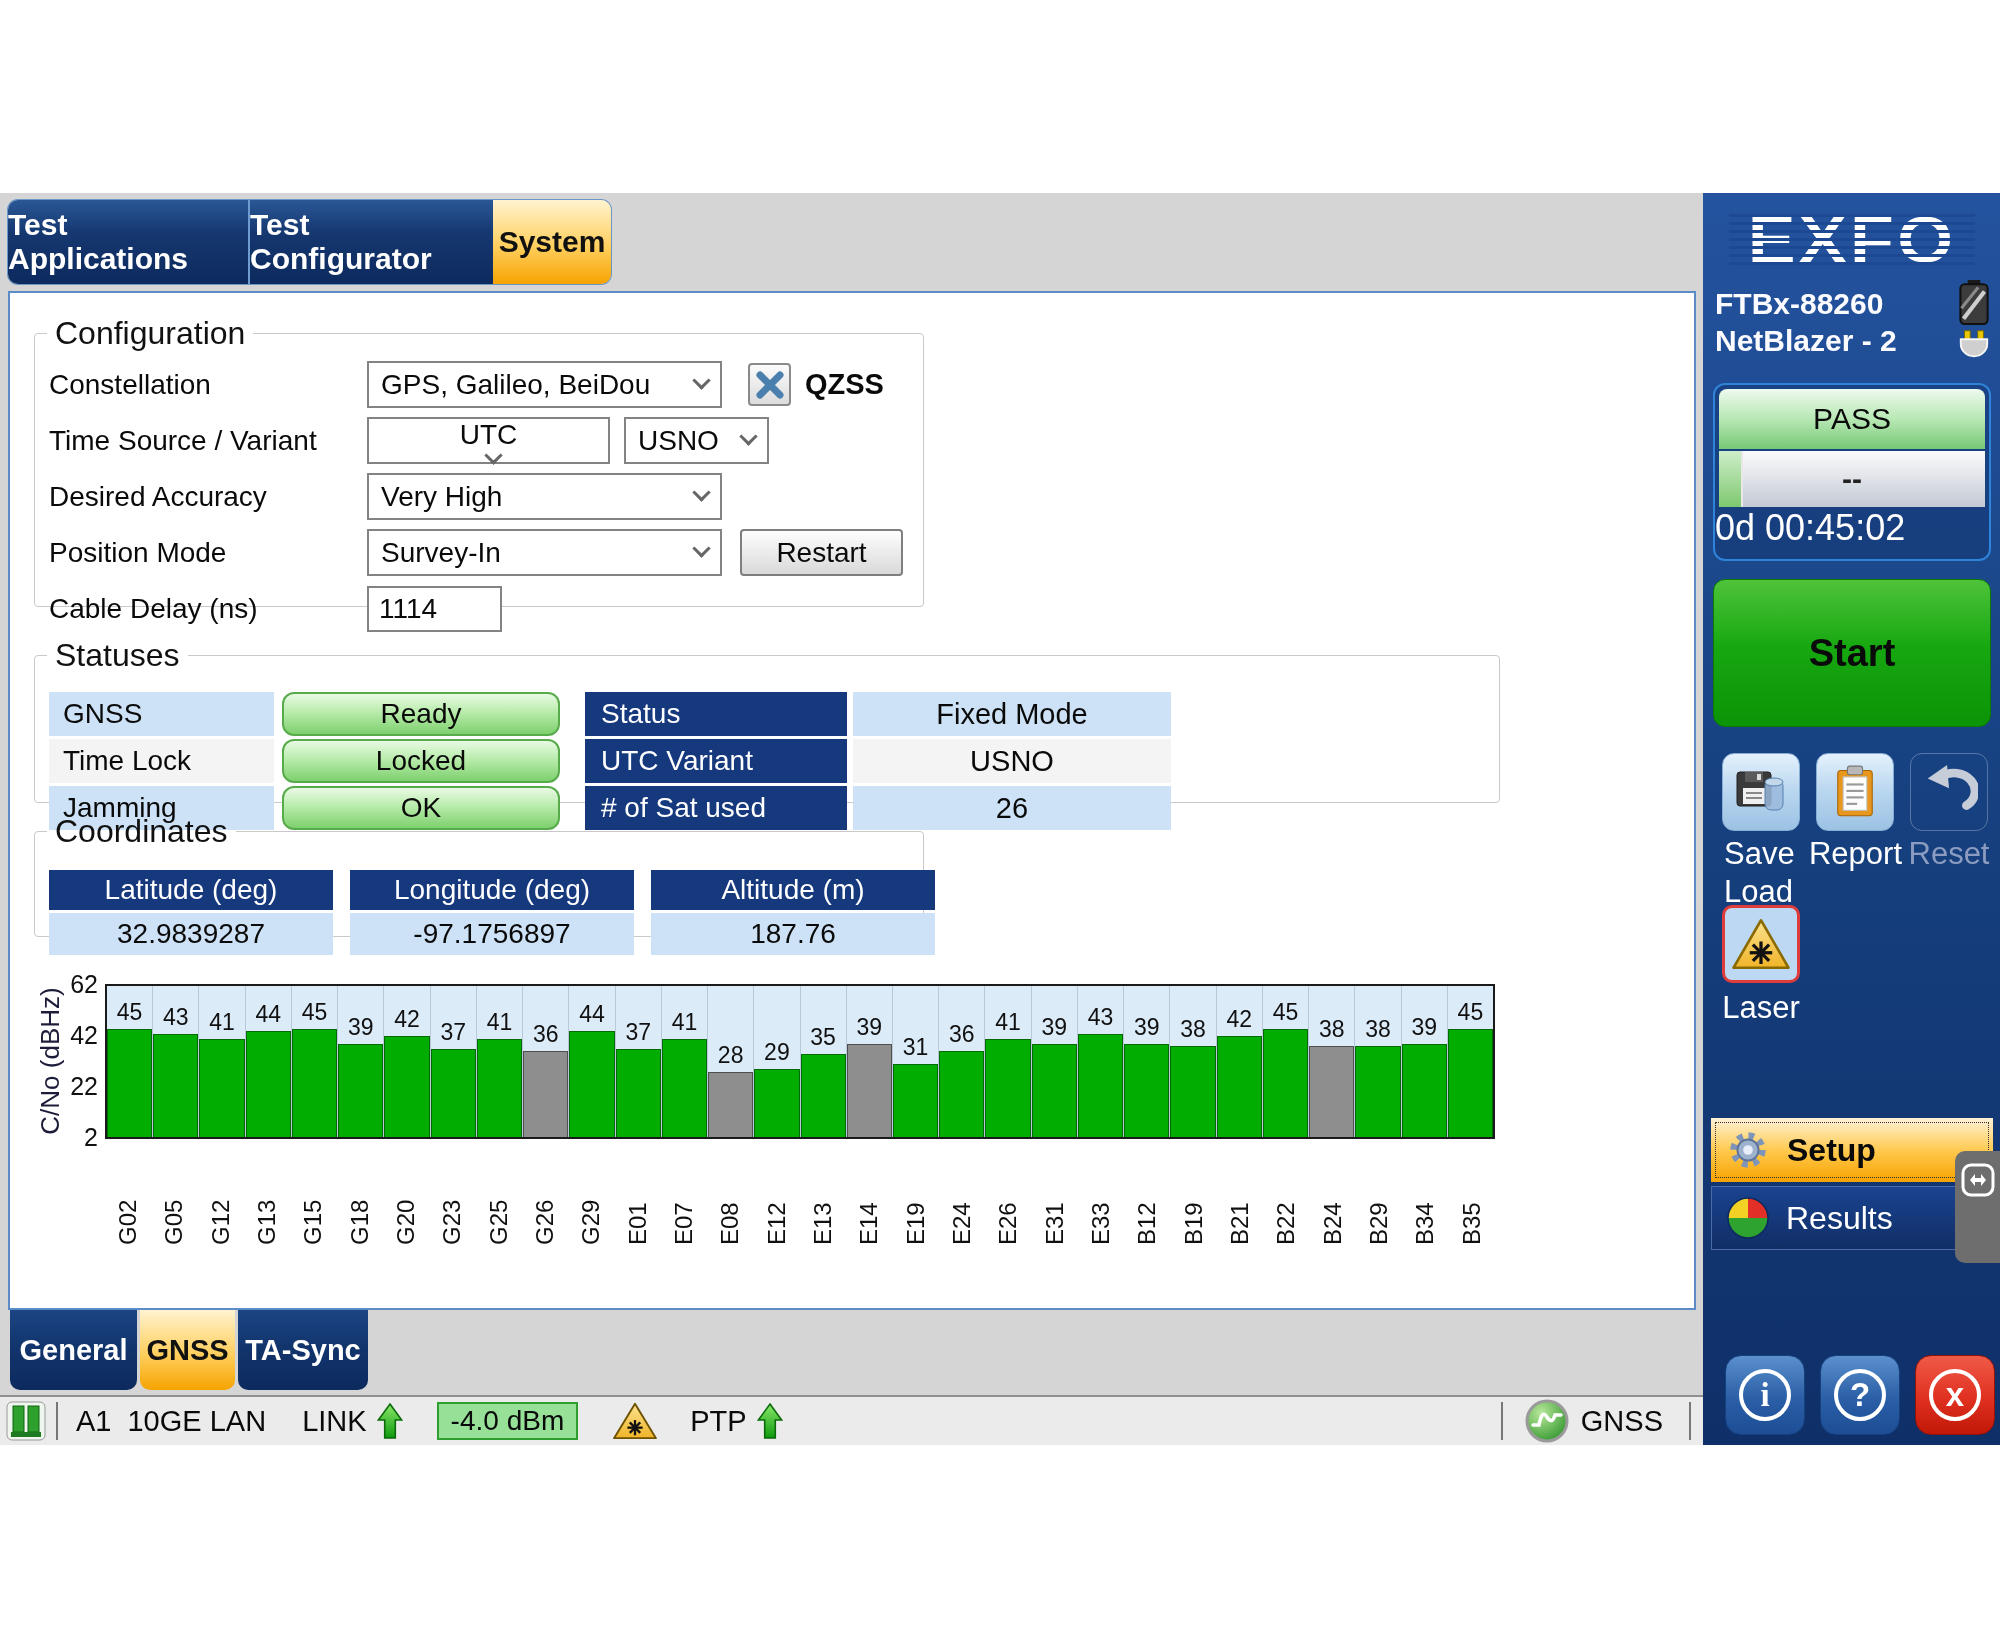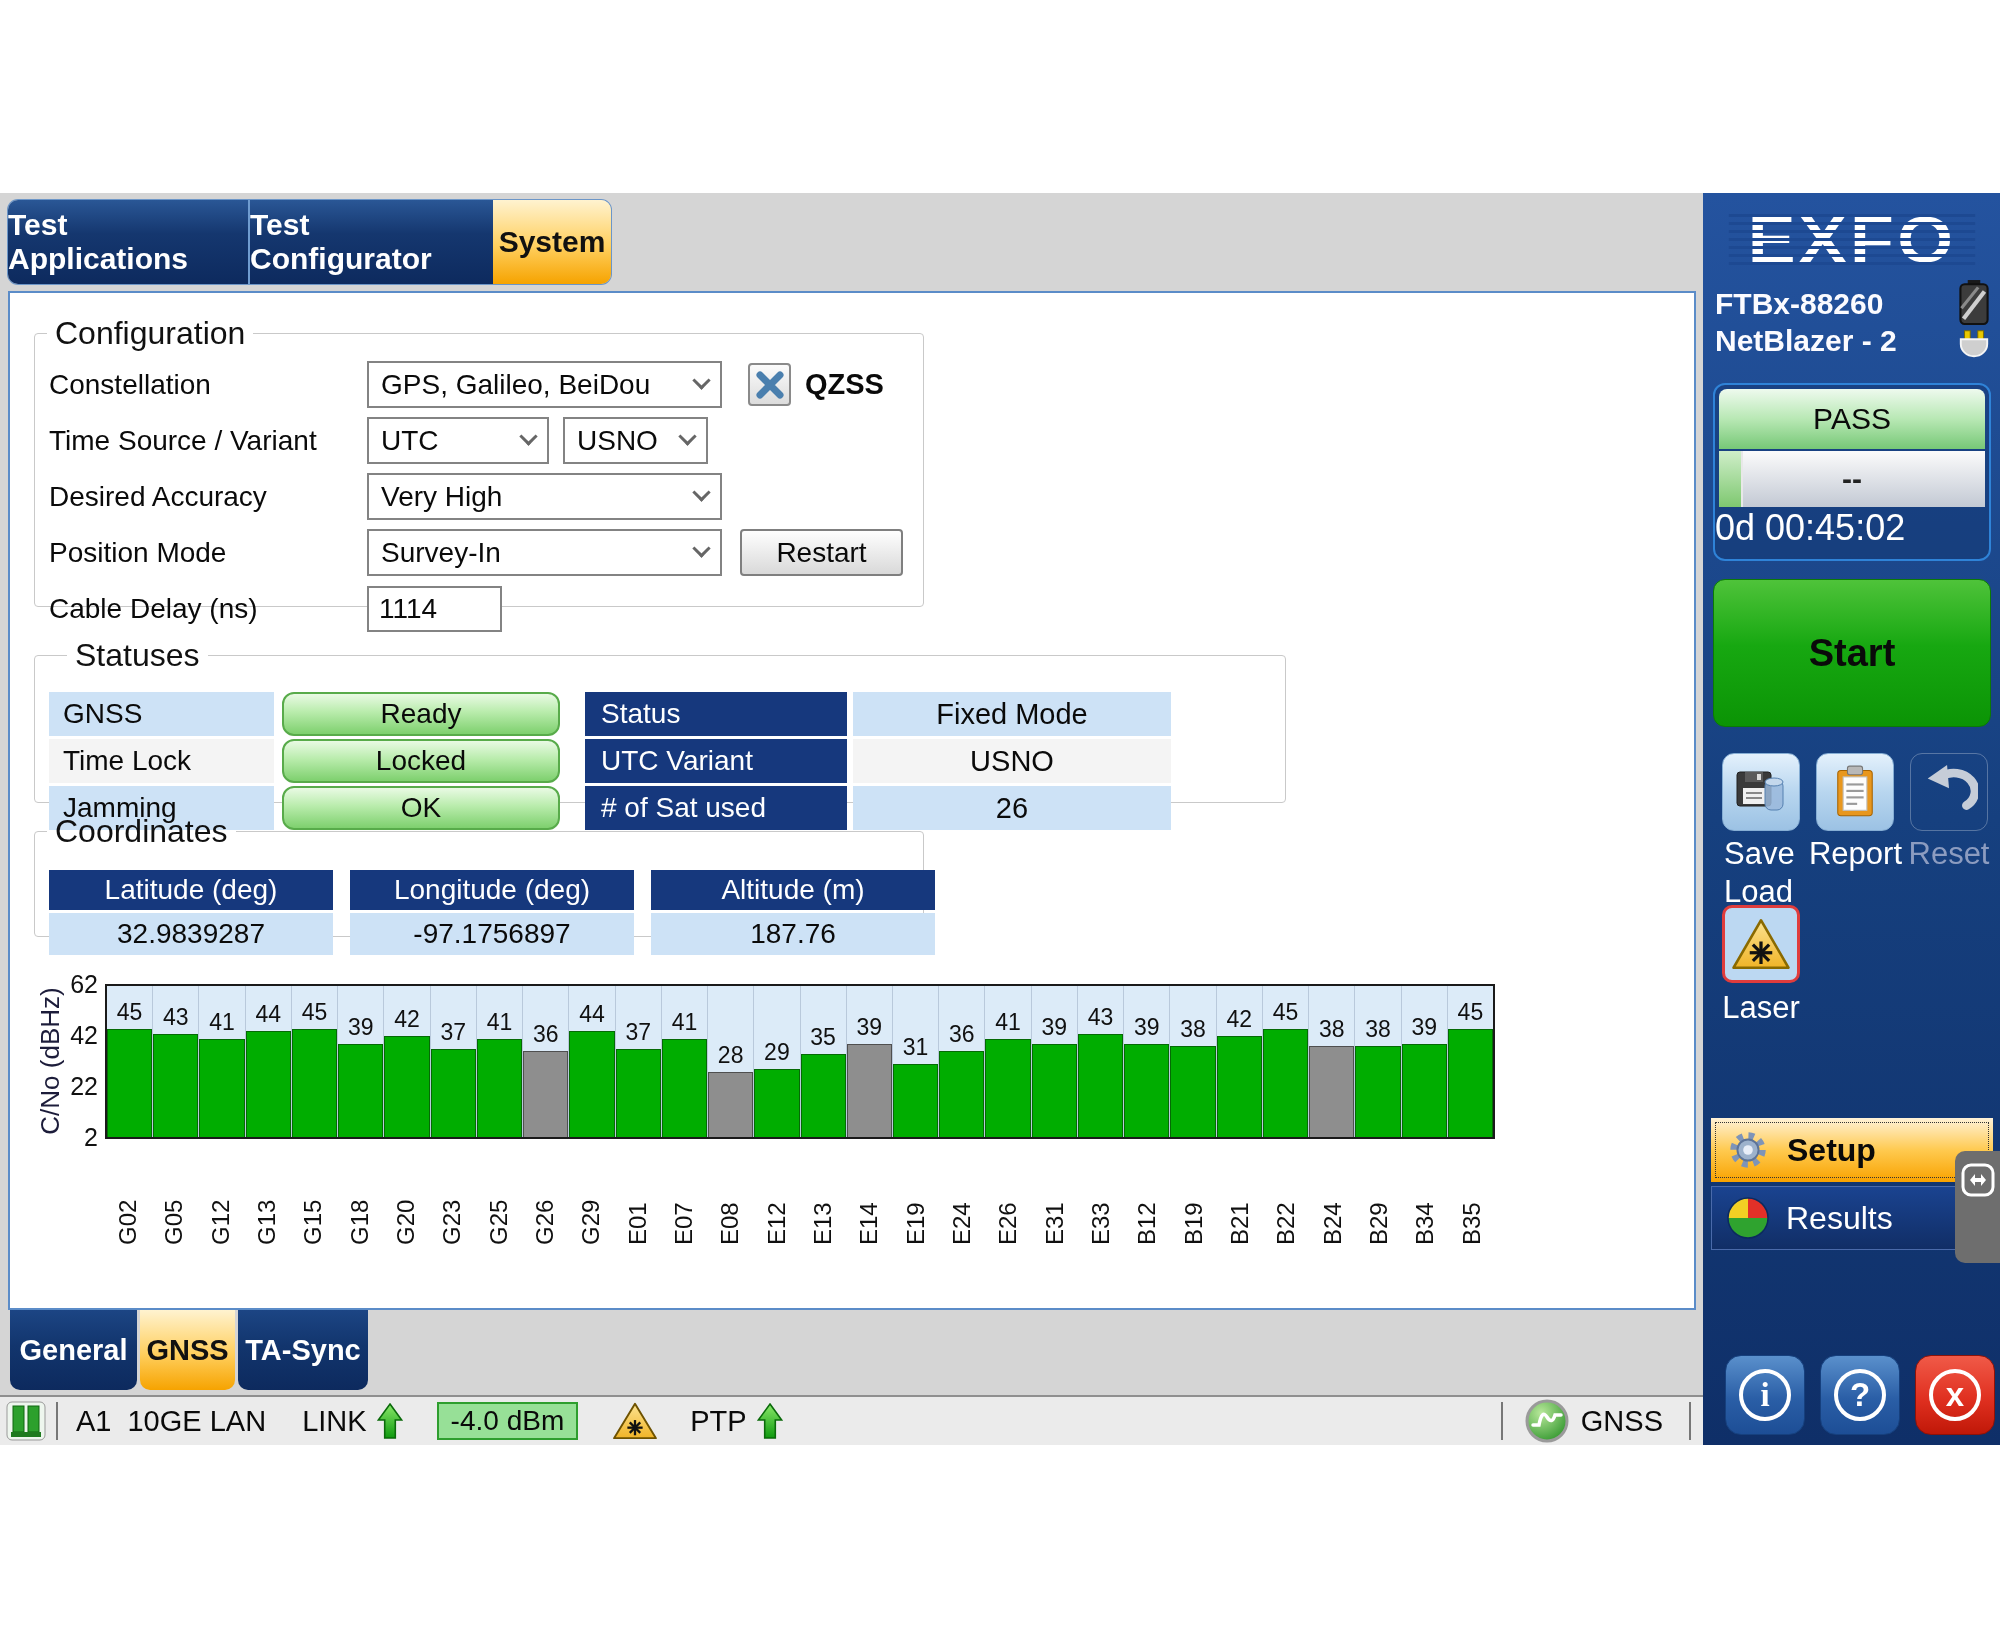--- a/index.html
+++ b/index.html
@@ -13,28 +13,28 @@
   .ttab.navy + .ttab.navy { border-left:2px solid #6f9cd0; }
   .ttab.orange { background:linear-gradient(180deg,#fff3d0 0%,#ffcf5e 55%,#f6a300 100%); color:#111; }
 
   
   .panel { position:absolute; left:8px; top:98px; width:1688px; height:1019px; background:#ffffff; border:2px solid #5b8cc8; }
 
   fieldset { position:absolute; border:1px solid #c9c9c9; border-radius:4px; background:#fff; }
   legend { margin-left:12px; padding:0 8px; font-size:32px; color:#111; }
 
   .fs-config { left:24px; top:22px; width:890px; height:292px; }
-  .fs-status { left:24px; top:344px; width:1252px; height:166px;padding-left:20px; }
+  .fs-status { left:24px; top:344px; width:1466px; height:166px; }
   .fs-coord  { left:24px; top:520px; width:890px; height:124px; }
 
   .cfg-row { display:flex; align-items:center; height:47px; margin:9px 0 0 14px; }
   .cfg-label { width:318px; font-size:28px; color:#0a0a0a; }
   .dd { height:47px; background:#fff; border:2px solid #838383; display:flex; align-items:center; justify-content:space-between; padding:0 12px; font-size:28px; color:#0a0a0a; cursor:pointer; }
   .dd .chev { width:13px; height:13px; border-right:3px solid #666; border-bottom:3px solid #666; transform:rotate(45deg); margin-top:-8px; flex:none; margin-left:10px; }
-  .dd-wide { width:355px; } .dd-utc { width:182px; } .dd-usno { width:145px; margin-left:14px; }
+  .dd-wide { width:355px; } .dd-utc { width:243px;flex-direction:column; } .dd-usno { width:145px; margin-left:14px; }
   .qzss-box { width:43px; height:43px; margin-left:26px; background:linear-gradient(180deg,#fbfbfb,#dcdcdc); border:2px solid #8a8a8a; border-radius:4px; display:flex; align-items:center; justify-content:center; cursor:pointer; }
   .qzss-label { font-size:29px; font-weight:bold; margin-left:14px; color:#0a0a0a; }
   .btn-restart { width:163px; height:47px; margin-left:18px; background:linear-gradient(180deg,#fefefe,#d9d9d9); border:2px solid #7f7f7f; border-radius:4px; font-size:28px; color:#0a0a0a; display:flex; align-items:center; justify-content:center; cursor:pointer; }
   .inp-delay { width:135px; height:46px; border:2px solid #838383; font-size:28px; padding-left:10px; color:#0a0a0a; font-family:"Liberation Sans",sans-serif; }
 
   
   .status-left { position:absolute; left:14px; top:18px; }
   .status-right { position:absolute; left:550px; top:18px; }
   .srow { display:flex; align-items:center; margin-bottom:3px; height:44px; }
   .scell-label { width:225px; height:44px; display:flex; align-items:center; padding-left:14px; font-size:28px; color:#0a0a0a; }

